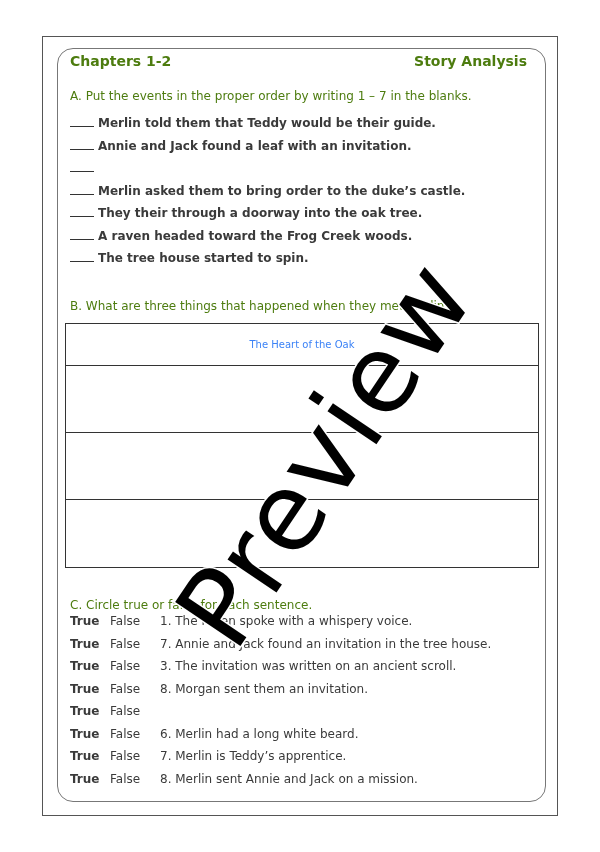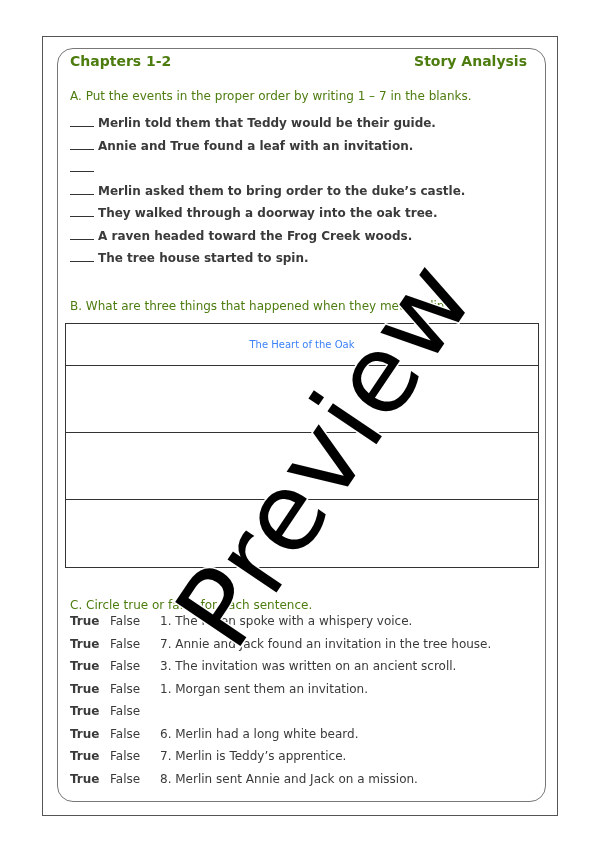--- a/index.html
+++ b/index.html
@@ -130,24 +130,24 @@
 
 <div class="header">
   <span>Chapters 1-2</span>
   <span>Story Analysis</span>
 </div>
 
 <div class="txt section-a-title">A. Put the events in the proper order by writing 1 – 7 in the blanks.</div>
 
 <div class="event-list">
   <div class="event"><span class="blank"></span><span>Merlin told them that Teddy would be their guide.</span></div>
-  <div class="event"><span class="blank"></span><span>Annie and True found a leaf with an invitation.</span></div>
+  <div class="event"><span class="blank"></span><span>Annie and Jack found a leaf with an invitation.</span></div>
   <div class="event"><span class="blank"></span></div>
   <div class="event"><span class="blank"></span><span>Merlin asked them to bring order to the duke’s castle.</span></div>
-  <div class="event"><span class="blank"></span><span>They walked through a doorway into the oak tree.</span></div>
+  <div class="event"><span class="blank"></span><span>They their through a doorway into the oak tree.</span></div>
   <div class="event"><span class="blank"></span><span>A raven headed toward the Frog Creek woods.</span></div>
   <div class="event"><span class="blank"></span><span>The tree house started to spin.</span></div>
 </div>
 
 <div class="txt section-b-title" style="top:319px; transform: translateY(-20px);">B. What are three things that happened when they met Merlin?</div>
 
 <div class="answer-table">
   <div class="table-title-row">The Heart of the Oak</div>
   <div class="answer-row"></div>
   <div class="answer-row"></div>
@@ -168,21 +168,21 @@
     <span class="tf-statement">7. Annie and Jack found an invitation in the tree house.</span>
   </div>
   <div class="tf-row">
     <span class="tf-true">True</span>
     <span class="tf-false">False</span>
     <span class="tf-statement">3. The invitation was written on an ancient scroll.</span>
   </div>
   <div class="tf-row">
     <span class="tf-true">True</span>
     <span class="tf-false">False</span>
-    <span class="tf-statement">1. Morgan sent them an invitation.</span>
+    <span class="tf-statement">8. Morgan sent them an invitation.</span>
   </div>
   <div class="tf-row">
     <span class="tf-true">True</span>
     <span class="tf-false">False</span>
   </div>
   <div class="tf-row">
     <span class="tf-true">True</span>
     <span class="tf-false">False</span>
     <span class="tf-statement">6. Merlin had a long white beard.</span>
   </div>

